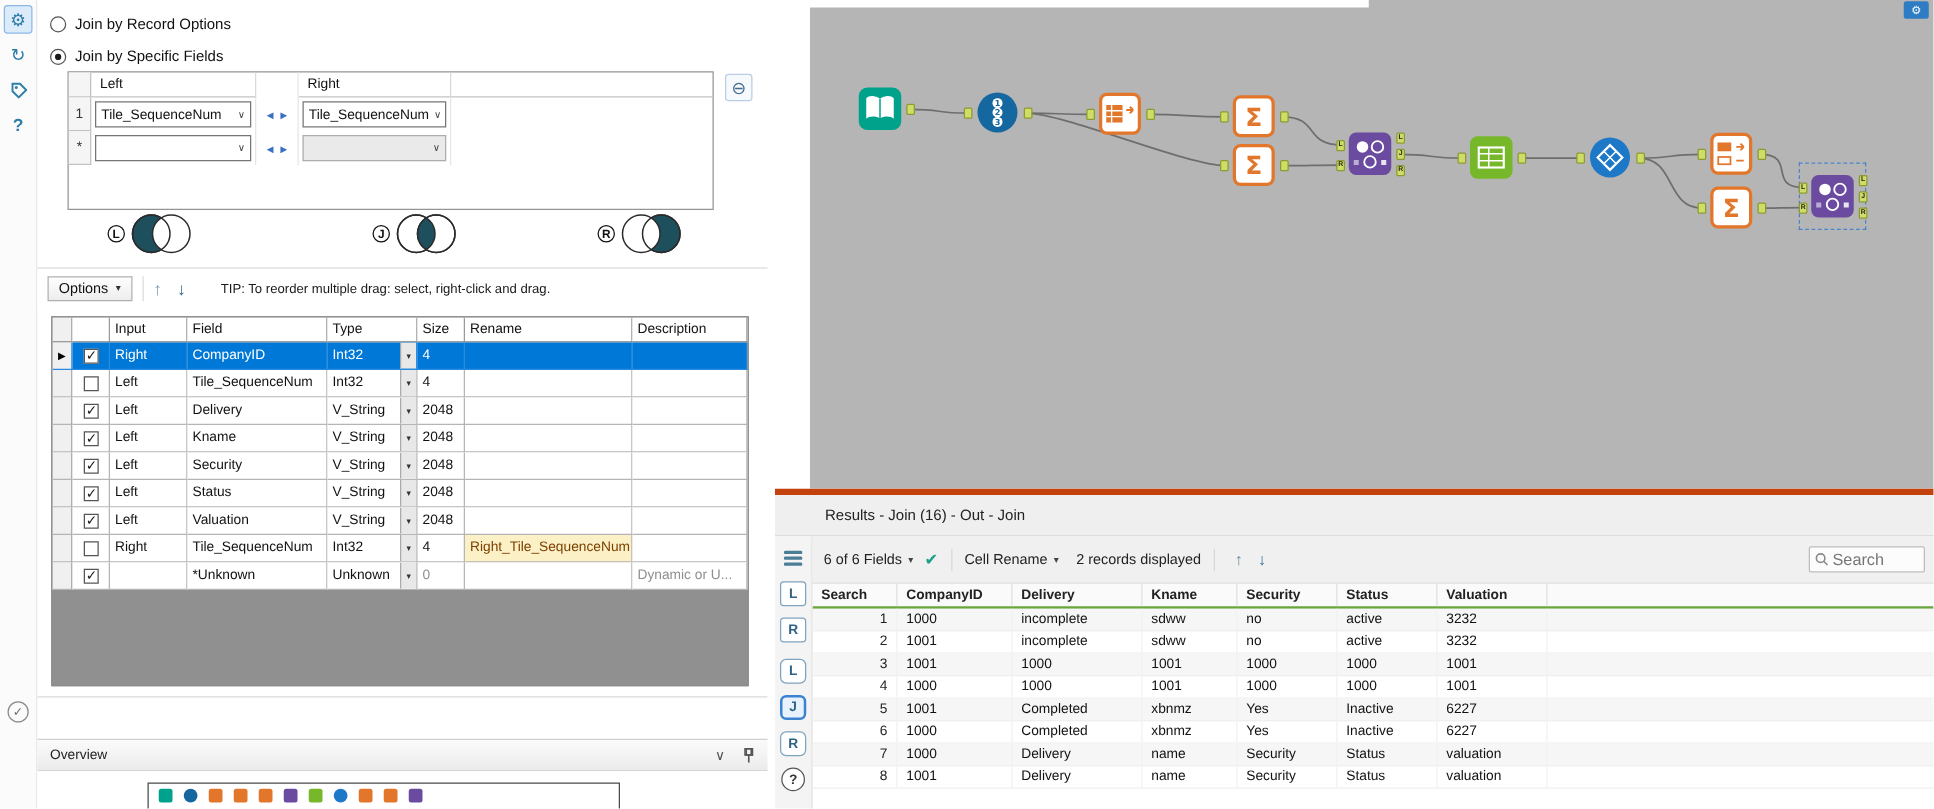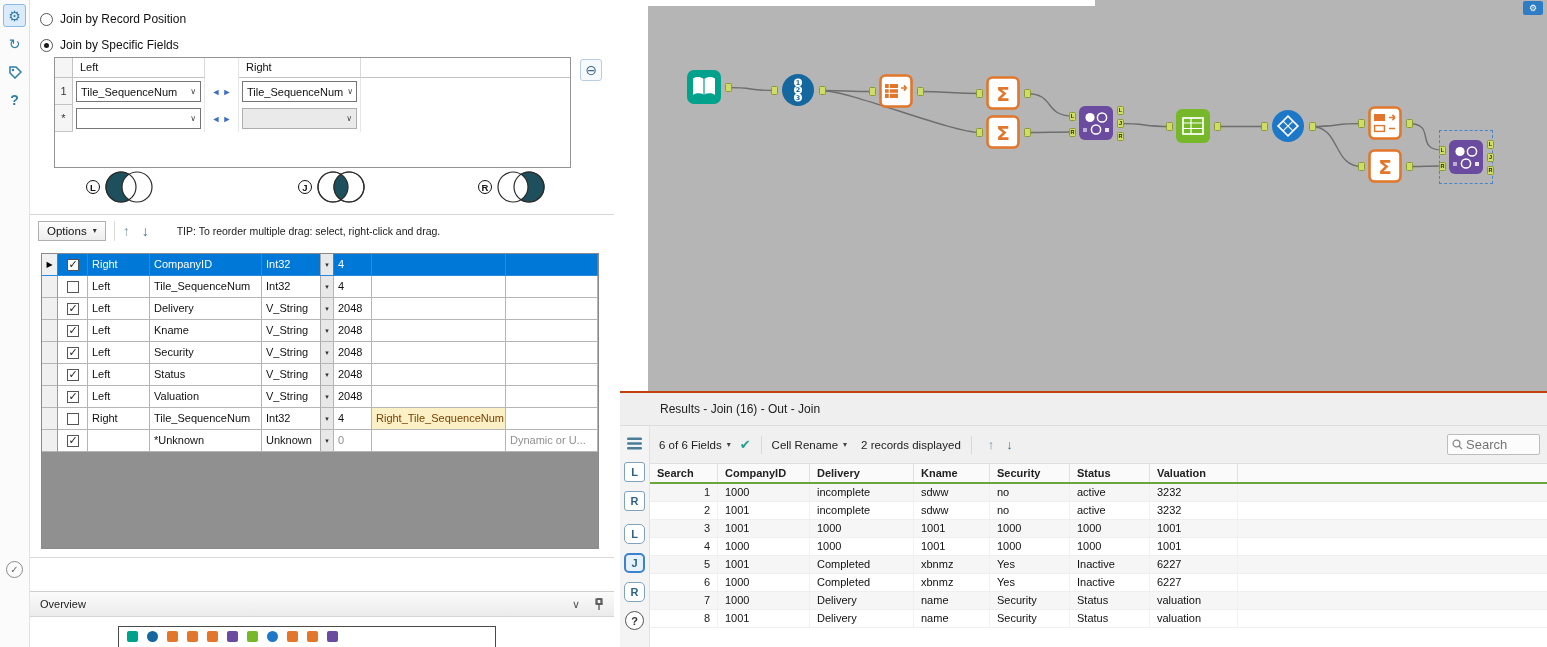--- a/index.html
+++ b/index.html
@@ -79,21 +79,21 @@
   #tab-strip{position:absolute;left:0;top:0;width:447px;height:6px;background:#fff}
   #corner-icon{position:absolute;right:4px;top:1px;width:20px;height:14px;background:#2e7cc3;border-radius:2px;color:#fff;font-size:9px;display:flex;align-items:center;justify-content:center}
   #wires{position:absolute;left:0;top:0}
   .tool{position:absolute;width:38px;height:38px;cursor:pointer}
   .anchor{position:absolute;width:7px;height:9px;background:#cfdd66;border:1px solid #8c9a33;border-radius:1.5px;font-size:5.5px;line-height:7px;text-align:center;color:#222;font-weight:bold}
   .a-in{left:-8px}
   .a-out{right:-9px}
   .sel-box{position:absolute;width:54px;height:54px;border:1px dashed #4886c9;pointer-events:none}
 
   
-  #results{position:absolute;left:620px;top:391px;width:927px;height:256px;background:#fff;border-top:2px solid #c2410c}
+  #results{position:absolute;left:620px;top:391px;width:927px;height:256px;background:#fff;border-top:5px solid #c2410c}
   .res-head{height:33px;background:#efefef;border-bottom:1px solid #dcdcdc;display:flex;align-items:center;padding-left:40px;font-size:12px;color:#222}
   .res-body{display:flex;height:222px}
   #res-strip{width:30px;background:#f4f4f4;border-right:1px solid #e2e2e2;padding-top:7px;flex:none}
   .rs-icon{width:21px;height:20px;border:1px solid #7fa3bd;border-radius:3px;color:#2f6386;font-size:11px;font-weight:bold;display:flex;align-items:center;justify-content:center;margin:0 auto 9px;background:#fff;cursor:pointer}
   .rs-icon.out{border-radius:5px}
   .rs-burger{border:none;background:transparent}
   .rs-sel{border:2px solid #3b82d0;background:#e8f2fc}
   .rs-help{border:1.6px solid #555;border-radius:50%;color:#333;width:19px;height:19px;font-weight:bold}
   .grp{margin-top:13px}
   .res-main{flex:1;position:relative}
@@ -138,21 +138,21 @@
       </div>
   </div>
   <div id="strip-check">
       <span>✓</span>
     </div>
 
   <div id="config">
 
     <label class="radio-row" style="top:12px">
       <span class="rb"></span>
-      <span>Join by Record Position</span>
+      <span>Join by Record Options</span>
     </label>
     <label class="radio-row" style="top:38px">
       <span class="rb on"></span>
       <span>Join by Specific Fields</span>
     </label>
 
     <div id="jf">
       <div class="jf-row jf-head">
         <div class="jf-gut"></div>
         <div class="jf-hc w1">Left</div>
@@ -247,20 +247,30 @@
         <span class="caret">▾</span>
       </span>
       <span class="vsep"></span>
       <span class="mv-up">↑</span>
       <span class="mv-down">↓</span>
       <span class="tip">TIP: To reorder multiple drag: select, right-click and drag.</span>
     </div>
 
     <div id="grid-wrap">
       <div id="grid">
+          <div class="g-row g-head">
+            <div class="g-c g-hc gut" style="width: 16px;"></div>
+            <div class="g-c g-hc" style="width: 30px;"></div>
+            <div class="g-c g-hc" style="width: 62px;">Input</div>
+            <div class="g-c g-hc" style="width: 112px;">Field</div>
+            <div class="g-c g-hc" style="width: 72px;">Type</div>
+            <div class="g-c g-hc" style="width: 38px;">Size</div>
+            <div class="g-c g-hc" style="width: 134px;">Rename</div>
+            <div class="g-c g-hc" style="width: 92px;">Description</div>
+          </div>
           <div class="g-row sel-row">
             <div class="g-c gut" style="width: 16px;">▶</div>
             <div class="g-c chkc" style="width: 30px;">
               <span class="cb on"></span>
             </div>
             <div class="g-c" style="width: 62px;">Right</div>
             <div class="g-c" style="width: 112px;">CompanyID</div>
             <div class="g-c type-c" style="width: 72px;">Int32<span class="type-dd">▾</span></div>
             <div class="g-c" style="width: 38px;">4</div>
             <div class="g-c" style="width: 134px;"></div>

